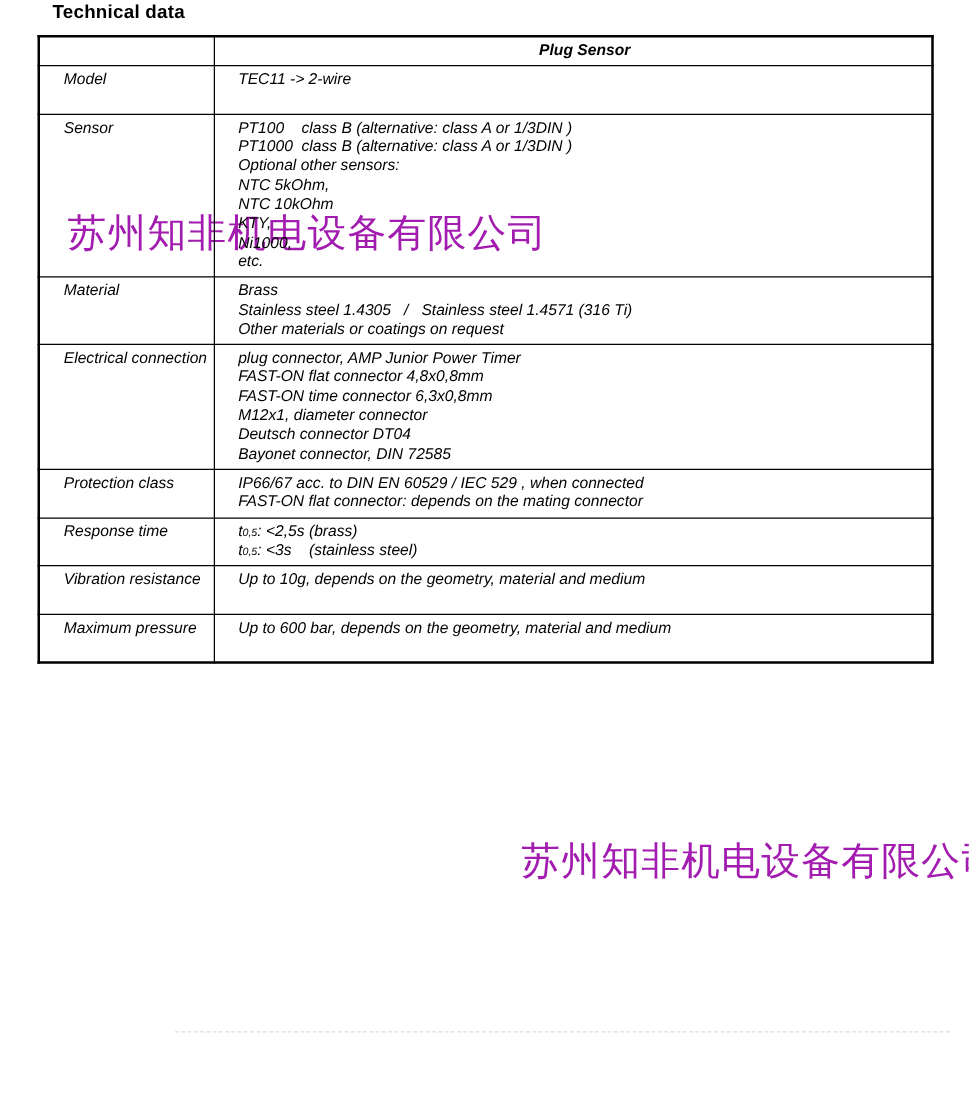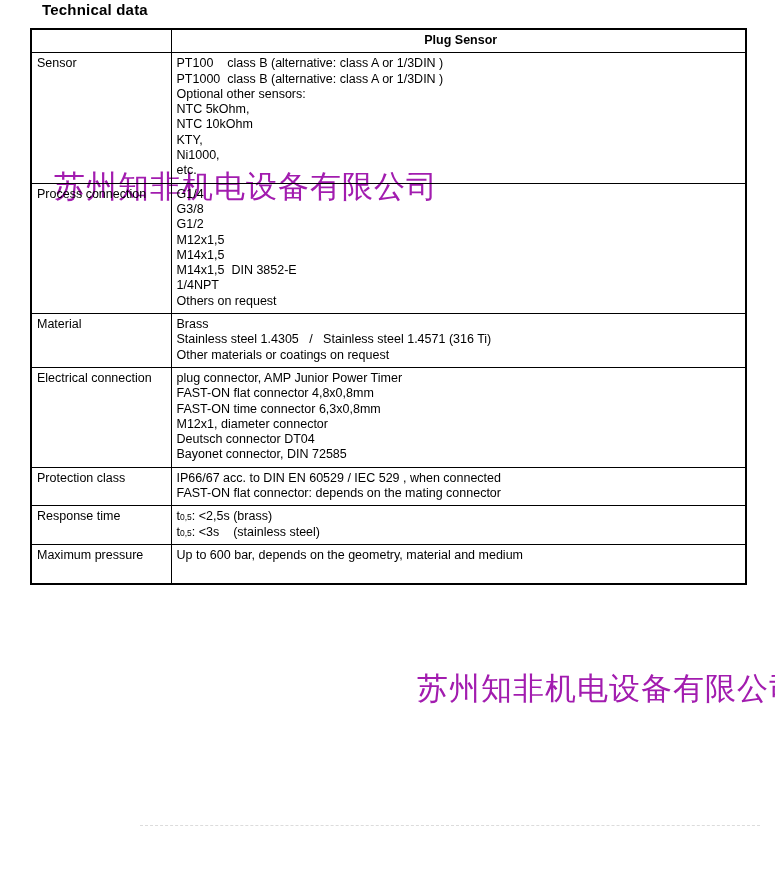--- a/index.html
+++ b/index.html
@@ -78,24 +78,25 @@
     top: 28px;
     width: 715px;
     border-collapse: collapse;
     table-layout: fixed;
     z-index: 2;
     background: transparent;
   }
   #spec-table td {
     border: 1px solid #000000;
     vertical-align: top;
-    padding: 3px 0 4px 5px;
+    padding: 3px 0 4px 19px;
     font-size: 12.5px;
     line-height: 15.3px;
     background: transparent;
+    font-style: italic;
   }
   #spec-table col.c-label { width: 140px; }
   #spec-table col.c-value { width: 575px; }
 
   
   #spec-table {
     border: 2px solid #000000;
   }
 
   
@@ -137,52 +138,46 @@
   <table id="spec-table">
     <colgroup>
       <col class="c-label">
       <col class="c-value">
     </colgroup>
     <tbody id="table-body">
       <tr class="header-row">
         <td></td>
         <td class="header-title">Plug Sensor</td>
       </tr>
+    <tr>
+          <td>
+            <span class="cell-line">Model</span>
+          </td>
+          <td>
+            <span class="cell-line">TEC11 -&gt; 2-wire</span>
+            <span class="cell-line blank">&nbsp;</span>
+          </td>
+        </tr>
         <tr>
           <td>
             <span class="cell-line">Sensor</span>
           </td>
           <td>
             <span class="cell-line">PT100    class B (alternative: class A or 1/3DIN )</span>
             <span class="cell-line">PT1000  class B (alternative: class A or 1/3DIN )</span>
             <span class="cell-line">Optional other sensors:</span>
             <span class="cell-line">NTC 5kOhm,</span>
             <span class="cell-line">NTC 10kOhm</span>
             <span class="cell-line">KTY,</span>
             <span class="cell-line">Ni1000,</span>
             <span class="cell-line">etc.</span>
           </td>
         </tr>
         <tr>
           <td>
-            <span class="cell-line">Process connection</span>
-          </td>
-          <td>
-            <span class="cell-line">G1/4</span>
-            <span class="cell-line">G3/8</span>
-            <span class="cell-line">G1/2</span>
-            <span class="cell-line">M12x1,5</span>
-            <span class="cell-line">M14x1,5</span>
-            <span class="cell-line">M14x1,5  DIN 3852-E</span>
-            <span class="cell-line">1/4NPT</span>
-            <span class="cell-line">Others on request</span>
-          </td>
-        </tr>
-        <tr>
-          <td>
             <span class="cell-line">Material</span>
           </td>
           <td>
             <span class="cell-line">Brass</span>
             <span class="cell-line">Stainless steel 1.4305   /   Stainless steel 1.4571 (316 Ti)</span>
             <span class="cell-line">Other materials or coatings on request</span>
           </td>
         </tr>
         <tr>
           <td>
@@ -210,20 +205,29 @@
           <td>
             <span class="cell-line">Response time</span>
           </td>
           <td>
             <span class="cell-line">t<sub>0,5</sub>: &lt;2,5s (brass)</span>
             <span class="cell-line">t<sub>0,5</sub>: &lt;3s    (stainless steel)</span>
           </td>
         </tr>
         <tr>
           <td>
+            <span class="cell-line">Vibration resistance</span>
+          </td>
+          <td>
+            <span class="cell-line">Up to 10g, depends on the geometry, material and medium</span>
+            <span class="cell-line blank">&nbsp;</span>
+          </td>
+        </tr>
+        <tr>
+          <td>
             <span class="cell-line">Maximum pressure</span>
           </td>
           <td>
             <span class="cell-line">Up to 600 bar, depends on the geometry, material and medium</span>
             <span class="cell-line blank">&nbsp;</span>
           </td>
         </tr>
       </tbody>
   </table>
 

